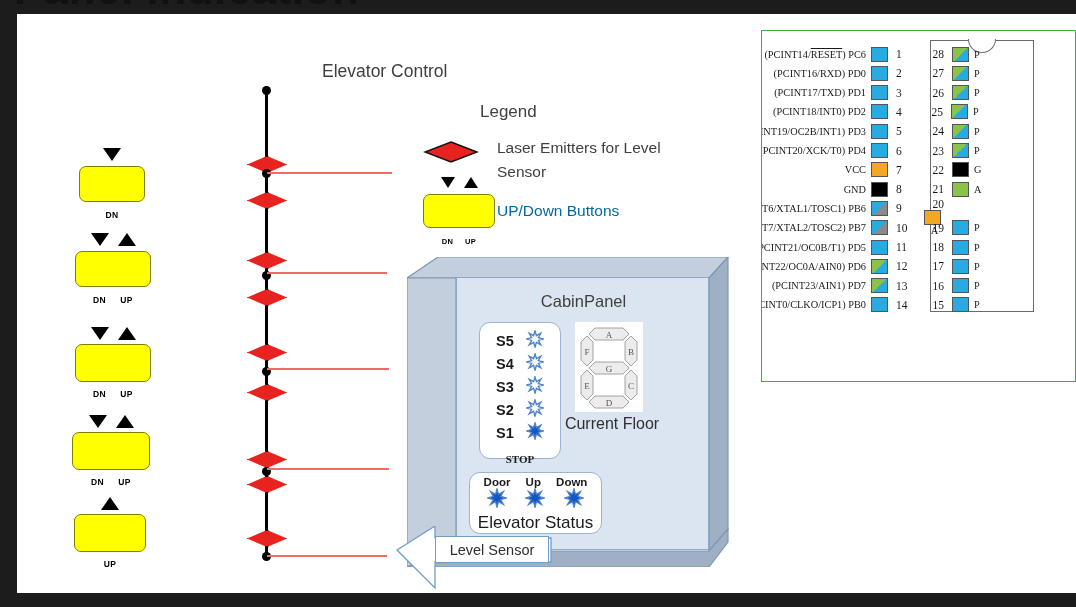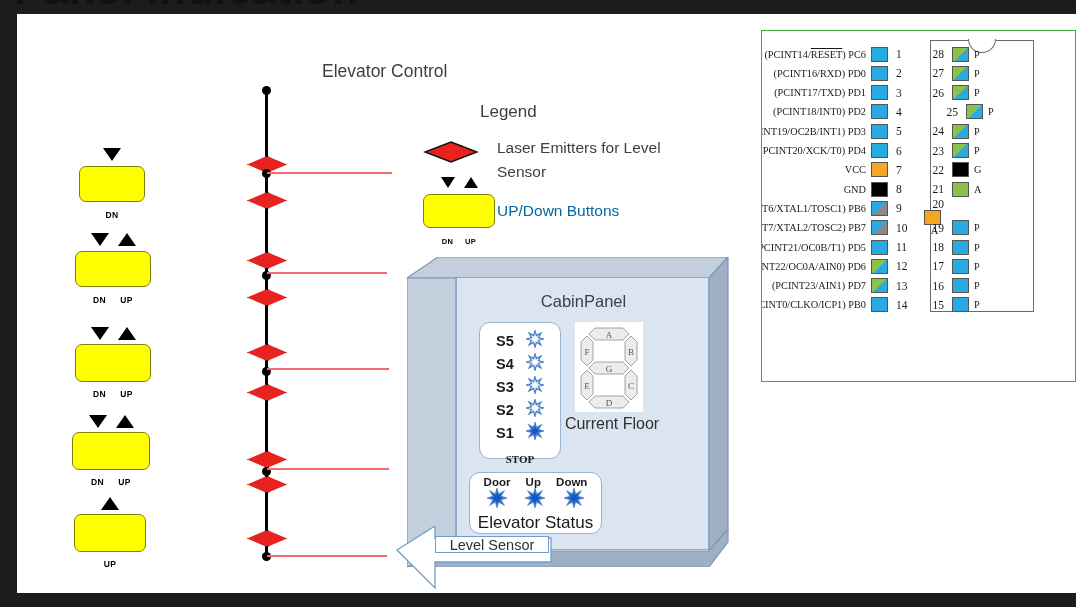--- a/index.html
+++ b/index.html
@@ -155,21 +155,21 @@
     position: absolute; left: 12px; top: 194px; width: 133px; height: 62px;
     background: #ffffff; border: 1.5px solid #9ab3d1; border-radius: 11px;
   }
   #statpanel .hdr { display:flex; justify-content: space-around; font-size: 11.5px; font-weight:700; color:#1a1a1a; padding: 3px 6px 0; }
   #statpanel .leds { display:flex; justify-content: space-around; padding: 0 8px; }
   #statpanel .cap { text-align:center; font-size: 17px; color:#1a1a1a; margin-top: 1px; }
 
   
   #lvl-wrap { left: 378px; top: 512px; width: 200px; height: 70px; }
   #lvl-text {
-    position:absolute; left: 40px; top: 10px; width: 114px; height: 17px;
+    position:absolute; left: 40px; top: 10px; width: 114px; height: 27px;
     background:#fff; border:1px solid #6f9fc8;
     font-size: 14.5px; color:#2f2f2f; display:flex; align-items:center; justify-content:center;
   }
 
   
   #pinout {
     left: 744px; top: 16px; width: 315px; height: 352px;
     border: 1.6px solid #3fae3f; background: #fff; overflow: hidden;
   }
   #chip-body {
@@ -502,21 +502,21 @@
           <div class="prow right" style="top: 32.3px; left: 150px;">
             <span class="pnum">27</span>
             <span class="ppad" style="background:linear-gradient(135deg,#8bc34a 50%,#29abe2 50%);"></span>
             <span class="plabel">P</span>
           </div>
           <div class="prow right" style="top: 51.6px; left: 150px;">
             <span class="pnum">26</span>
             <span class="ppad" style="background:linear-gradient(135deg,#8bc34a 50%,#29abe2 50%);"></span>
             <span class="plabel">P</span>
           </div>
-          <div class="prow right" style="top: 70.9px; left: 164px;">
+          <div class="prow right" style="top: 70.9px; left: 149px;">
             <span class="pnum">25</span>
             <span class="ppad" style="background:linear-gradient(135deg,#8bc34a 50%,#29abe2 50%);"></span>
             <span class="plabel">P</span>
           </div>
           <div class="prow right" style="top: 90.2px; left: 150px;">
             <span class="pnum">24</span>
             <span class="ppad" style="background:linear-gradient(135deg,#8bc34a 50%,#29abe2 50%);"></span>
             <span class="plabel">P</span>
           </div>
           <div class="prow right" style="top: 109.5px; left: 150px;">

